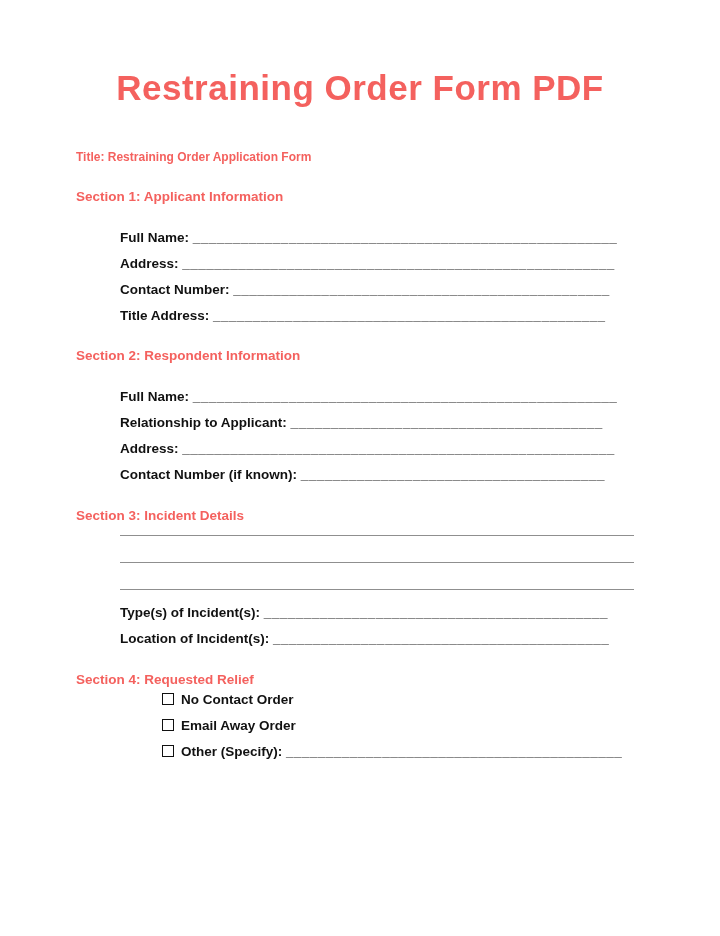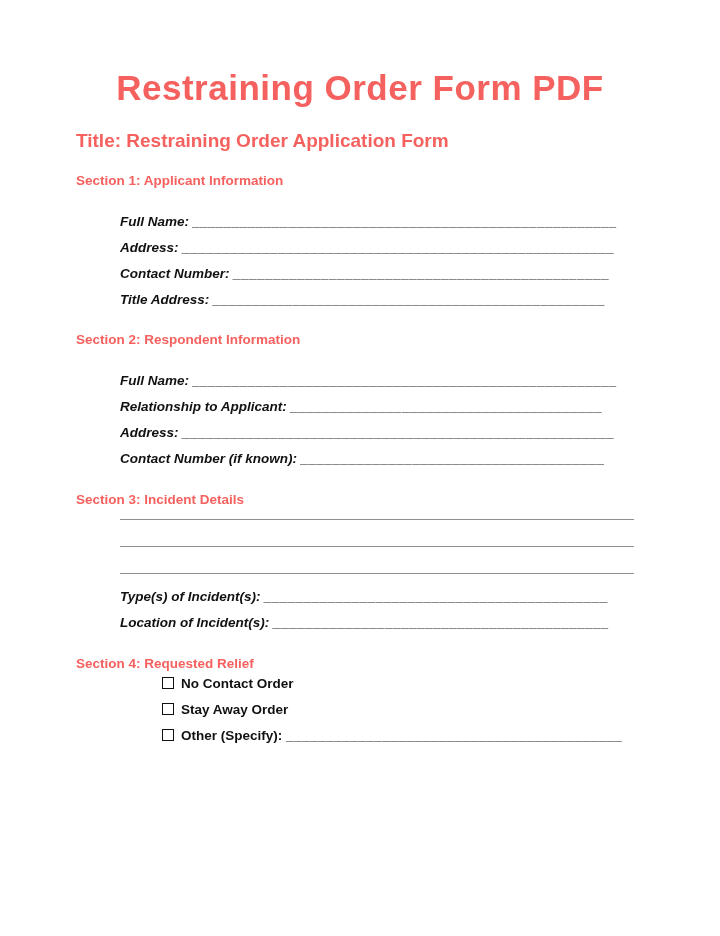--- a/index.html
+++ b/index.html
@@ -18,39 +18,38 @@
     font-size: 35px;
     line-height: 36px;
     font-weight: bold;
     color: var(--accent-red, #f4615e);
     letter-spacing: 0.5px;
   }
 
   .content { padding-left: 76px; padding-right: 86px; }
 
   .doc-title {
-    margin-top: 28px;
-    font-size: 19px; line-height: 14px;
+    margin-top: 44px;
+    font-size: 12px; line-height: 14px;
     font-weight: bold;
     color: var(--accent-red, #f4615e);
   }
   .section-heading {
     margin-top: 21px;
     font-size: 13.5px; line-height: 14px;
     font-weight: bold;
     color: var(--accent-red, #f4615e);
   }
   .mt26 { margin-top: 26px; }
   .mt20 { margin-top: 20px; }
 
   ul.field-list {
     margin-top: 21px;
     list-style: disc;
     padding-left: 44px;
-    font-style: italic;
   }
   ul.field-list.mt10 { margin-top: 10px; }
   ul.field-list li {
     line-height: 26px;
     font-size: 13.5px;
     font-weight: bold;
     color: #111111;
     white-space: nowrap;
     overflow: hidden;
   }
@@ -133,19 +132,19 @@
       <div class="rule"></div>
     </div>
     <ul class="field-list mt10">
       <li><span class="f-label">Type(s) of Incident(s):</span> <span class="f-blank">___________________________________________</span></li>
       <li><span class="f-label">Location of Incident(s):</span> <span class="f-blank">__________________________________________</span></li>
     </ul>
 
     <p class="section-heading">Section 4: Requested Relief</p>
     <ul class="option-list">
       <li><span class="checkbox"></span><span class="f-label">No Contact Order</span></li>
-      <li><span class="checkbox"></span><span class="f-label">Stay Away Order</span></li>
+      <li><span class="checkbox"></span><span class="f-label">Email Away Order</span></li>
       <li><span class="checkbox"></span><span class="f-label">Other (Specify):</span> <span class="f-blank">__________________________________________</span></li>
     </ul>
 
 
   </div>
 </div>
 
 </body></html>

